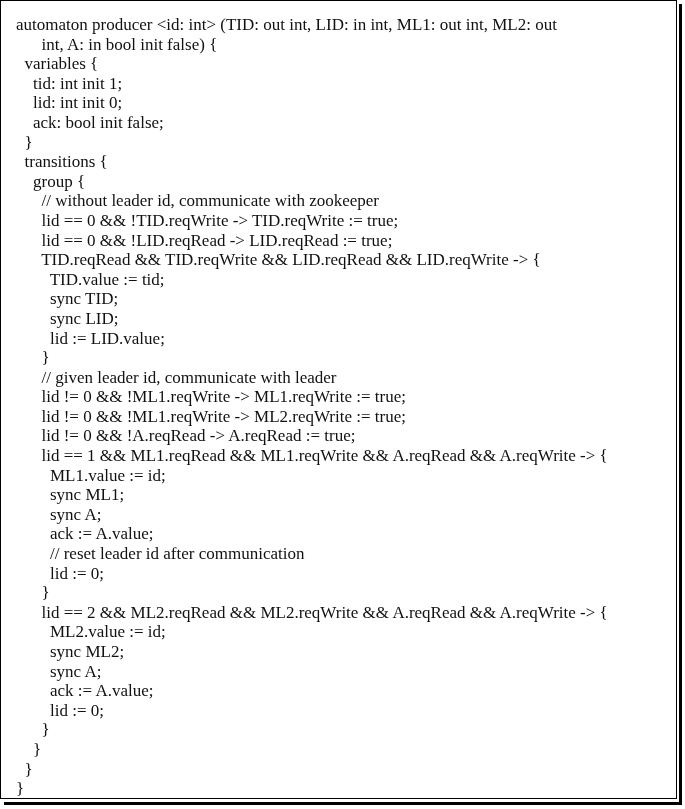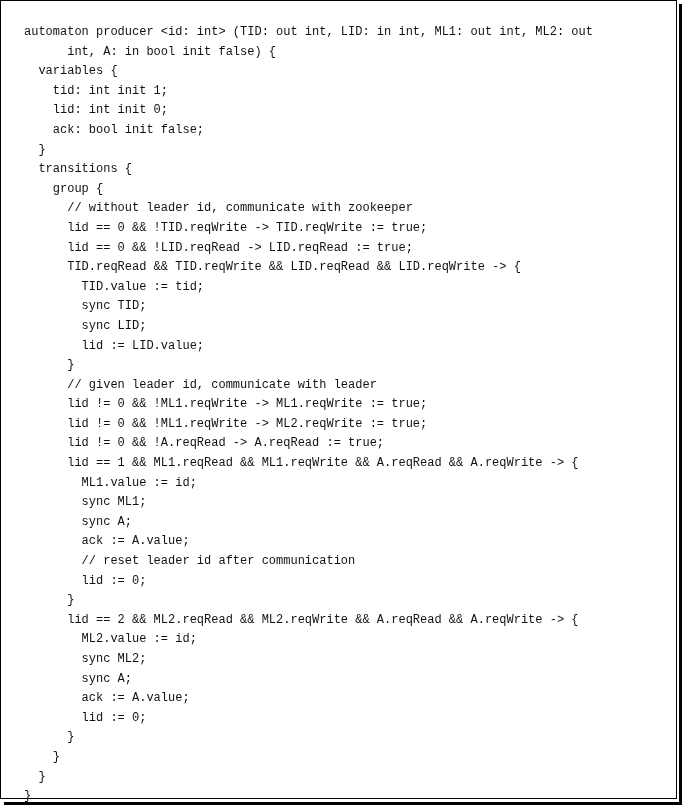--- a/index.html
+++ b/index.html
@@ -36,23 +36,23 @@
       left: 4px;
       top: 802px;
       width: 678px;
       height: 3px;
       background: #000;
     }
     .code {
       position: absolute;
       left: 7px;
       top: 6px;
-      margin: 16px;
-      font-family: Liberation Mono, monospace;
-      font-size: 12px;
+      margin: 8px;
+      font-family: Liberation Serif, serif;
+      font-size: 17px;
       line-height: 19.6px;
       color: #111;
       white-space: pre;
     }
     .line {
       display: block;
       height: 19.6px;
     }
   </style>
 </head>

